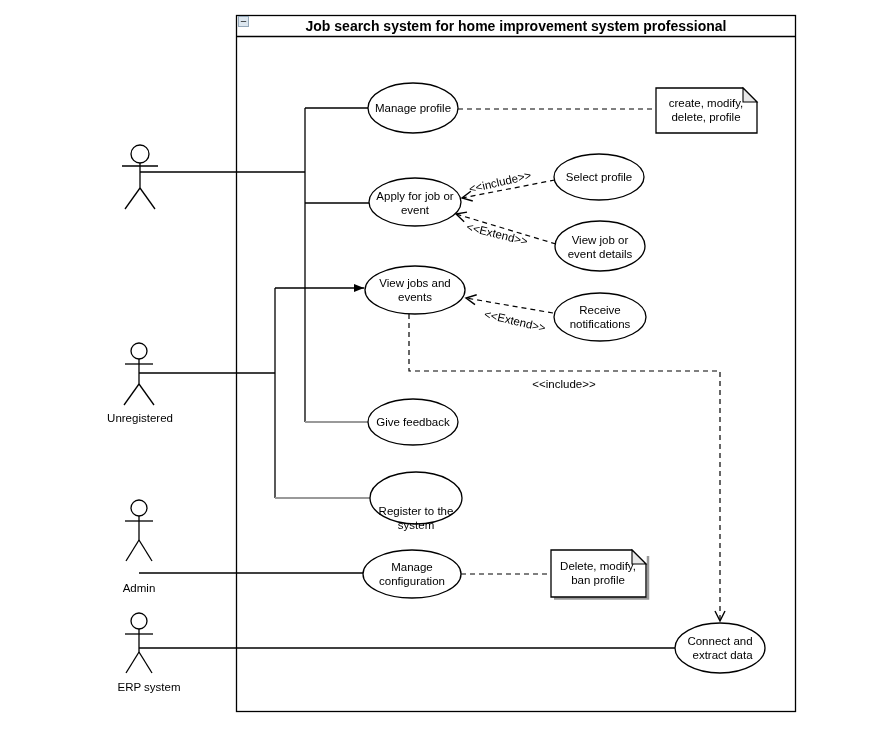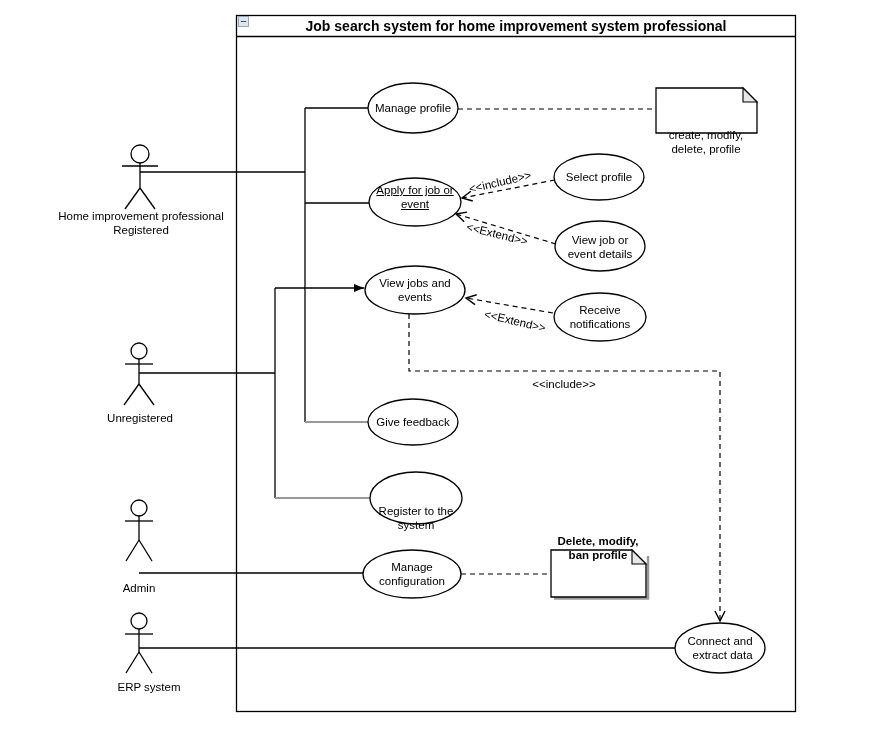--- a/index.html
+++ b/index.html
@@ -111,44 +111,42 @@
       <line x1="125" y1="634" x2="153" y2="634"></line>
       <line x1="139" y1="652" x2="126" y2="673"></line>
       <line x1="139" y1="652" x2="152" y2="673"></line>
     </g>
   </svg>
 
   <div class="t title" style="left:516px;top:26px;">Job search system for home improvement system professional</div>
   <div class="collapse">−</div>
 
   <div class="t" style="left:413px;top:108px;">Manage profile</div>
-  <div class="t" style="left:415px;top:197px;text-decoration:underline;">Apply for job or
+  <div class="t" style="left:415px;top:203px;">Apply for job or
 event</div>
   <div class="t" style="left:599px;top:177px;">Select profile</div>
   <div class="t" style="left:600px;top:247px;">View job or
 event details</div>
   <div class="t" style="left:415px;top:290px;">View jobs and
 events</div>
   <div class="t" style="left:600px;top:317px;">Receive
 notifications</div>
   <div class="t" style="left:413px;top:422px;">Give feedback</div>
   <div class="t" style="left:416px;top:486px;margin-top:32px;">Register to the
 system</div>
   <div class="t" style="left:412px;top:574px;">Manage
 configuration</div>
   <div class="t" style="left:720px;top:648px;text-align:right;">Connect and
 extract data</div>
 
-  <div class="t" style="left:706px;top:110px;margin-top:32px;">create, modify,
+  <div class="t" style="left:706px;top:110px;">create, modify,
 delete, profile</div>
-  <div class="t" style="left:598px;top:548px;font-weight:bold;">Delete, modify,
+  <div class="t" style="left:598px;top:573px;">Delete, modify,
 ban profile</div>
 
-  <div class="t" style="left:141px;top:223px;">Home improvement professional
-Registered</div>
   <div class="t" style="left:140px;top:418px;">Unregistered</div>
   <div class="t" style="left:139px;top:588px;">Admin</div>
   <div class="t" style="left:139px;top:687px;padding-left:20px;">ERP system</div>
 
   <div class="t rot-up" style="left:500px;top:182px;">&lt;&lt;include&gt;&gt;</div>
   <div class="t rot-dn1" style="left:497px;top:234px;">&lt;&lt;Extend&gt;&gt;</div>
   <div class="t rot-dn2" style="left:515px;top:321px;">&lt;&lt;Extend&gt;&gt;</div>
   <div class="t" style="left:564px;top:384px;">&lt;&lt;include&gt;&gt;</div>
 </div>
 

